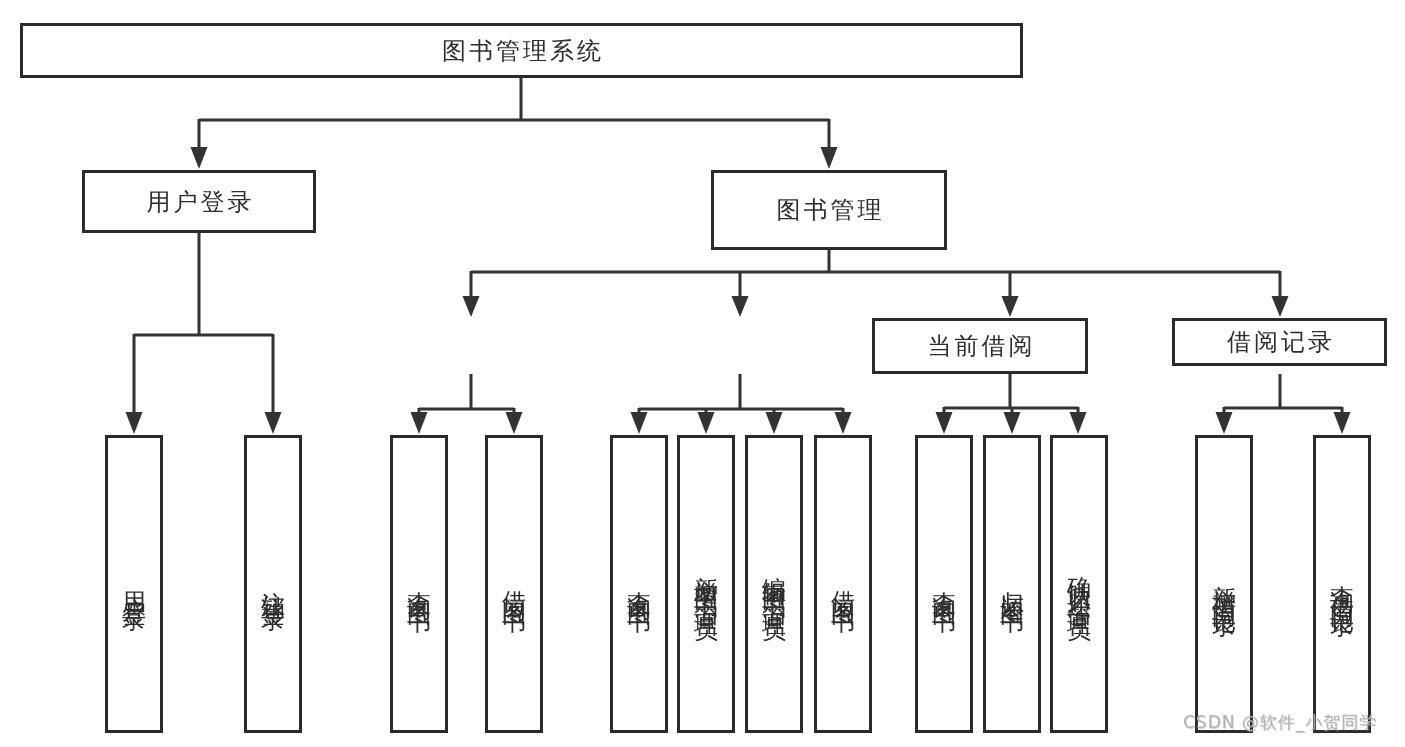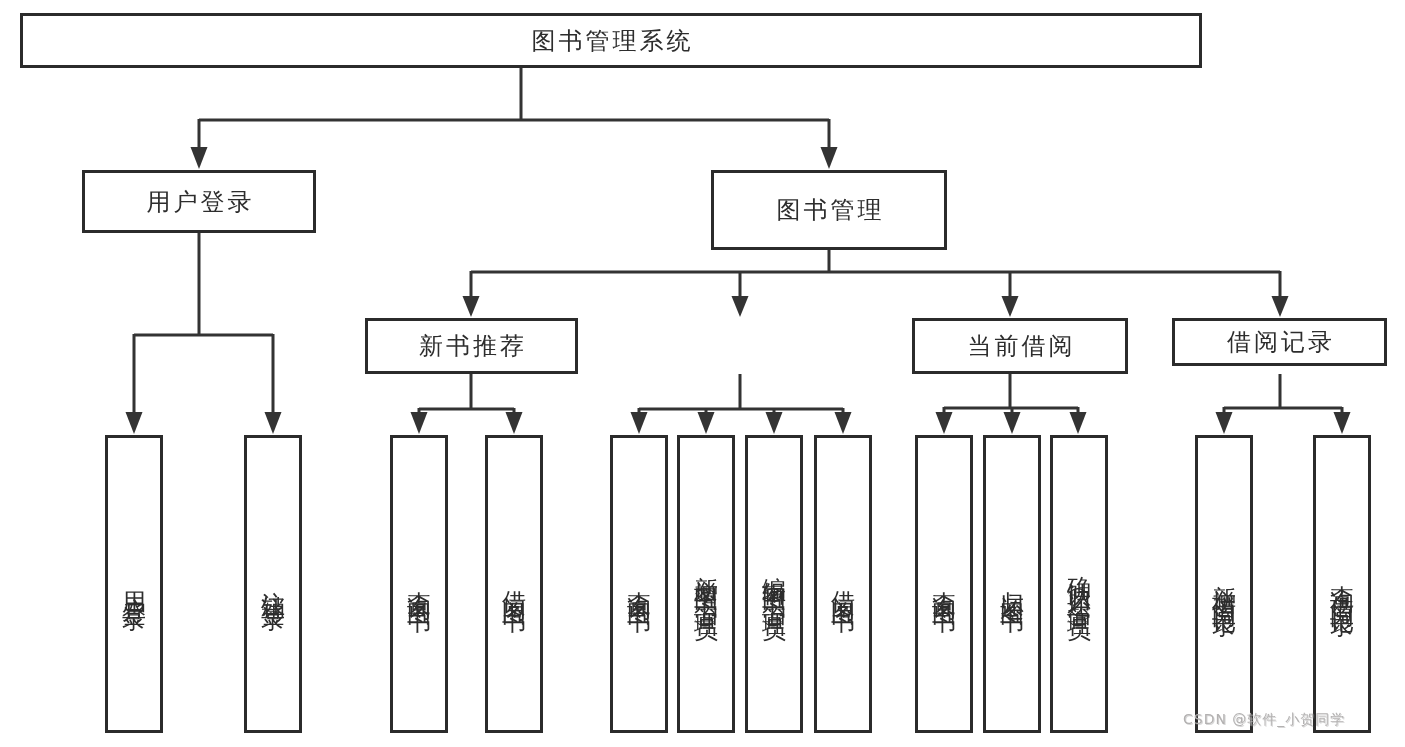--- a/index.html
+++ b/index.html
@@ -49,33 +49,33 @@
     text-orientation: mixed;
     font-size: 24px;
     letter-spacing: 6px;
     line-height: 1;
     white-space: nowrap;
   }
   .watermark {
     position: absolute;
     left: 1183px;
     top: 711px;
-    font-size: 14px;
+    font-size: 17px;
     letter-spacing: 1px;
     color: #b3b1b1;
     text-shadow: 1px 1px 0 rgba(140,140,140,0.35);
     white-space: nowrap;
   }
   
-  #node-root            { left: 20px;   top: 13px;  width: 1182px; height: 55px; }
+  #node-root            { left: 20px;   top: 23px;  width: 1003px; height: 55px; }
   #node-user-login      { left: 82px;   top: 170px; width: 234px;  height: 63px; }
   #node-book-mgmt       { left: 711px;  top: 170px; width: 236px;  height: 80px; }
   #node-new-book        { left: 365px;  top: 318px; width: 213px;  height: 56px; }
   #node-book-borrow     { left: 634px;  top: 318px; width: 212px;  height: 56px; }
-  #node-current-borrow  { left: 912px;  top: 318px; width: 216px;  height: 56px; }
+  #node-current-borrow  { left: 872px;  top: 318px; width: 216px;  height: 56px; }
   #node-borrow-record   { left: 1172px; top: 318px; width: 215px;  height: 48px; }
   #leaf-1  { left: 105px; }
   #leaf-2  { left: 244px; }
   #leaf-3  { left: 390px; }
   #leaf-4  { left: 485px; }
   #leaf-5  { left: 610px; }
   #leaf-6  { left: 677px; }
   #leaf-7  { left: 745px; }
   #leaf-8  { left: 814px; }
   #leaf-9  { left: 915px; }
@@ -136,23 +136,20 @@
     <span class="h-label">图书管理系统</span>
   </div>
 
   <div class="box" id="node-user-login">
     <span class="h-label">用户登录</span>
   </div>
   <div class="box" id="node-book-mgmt">
     <span class="h-label">图书管理</span>
   </div>
 
-  <div class="box" id="node-new-book">
-    <span class="h-label">新书推荐</span>
-  </div>
   <div class="box" id="node-current-borrow">
     <span class="h-label">当前借阅</span>
   </div>
   <div class="box" id="node-borrow-record">
     <span class="h-label">借阅记录</span>
   </div>
 
   <div class="box leaf" id="leaf-1">
     <span class="v-label">用户登录</span>
   </div>

